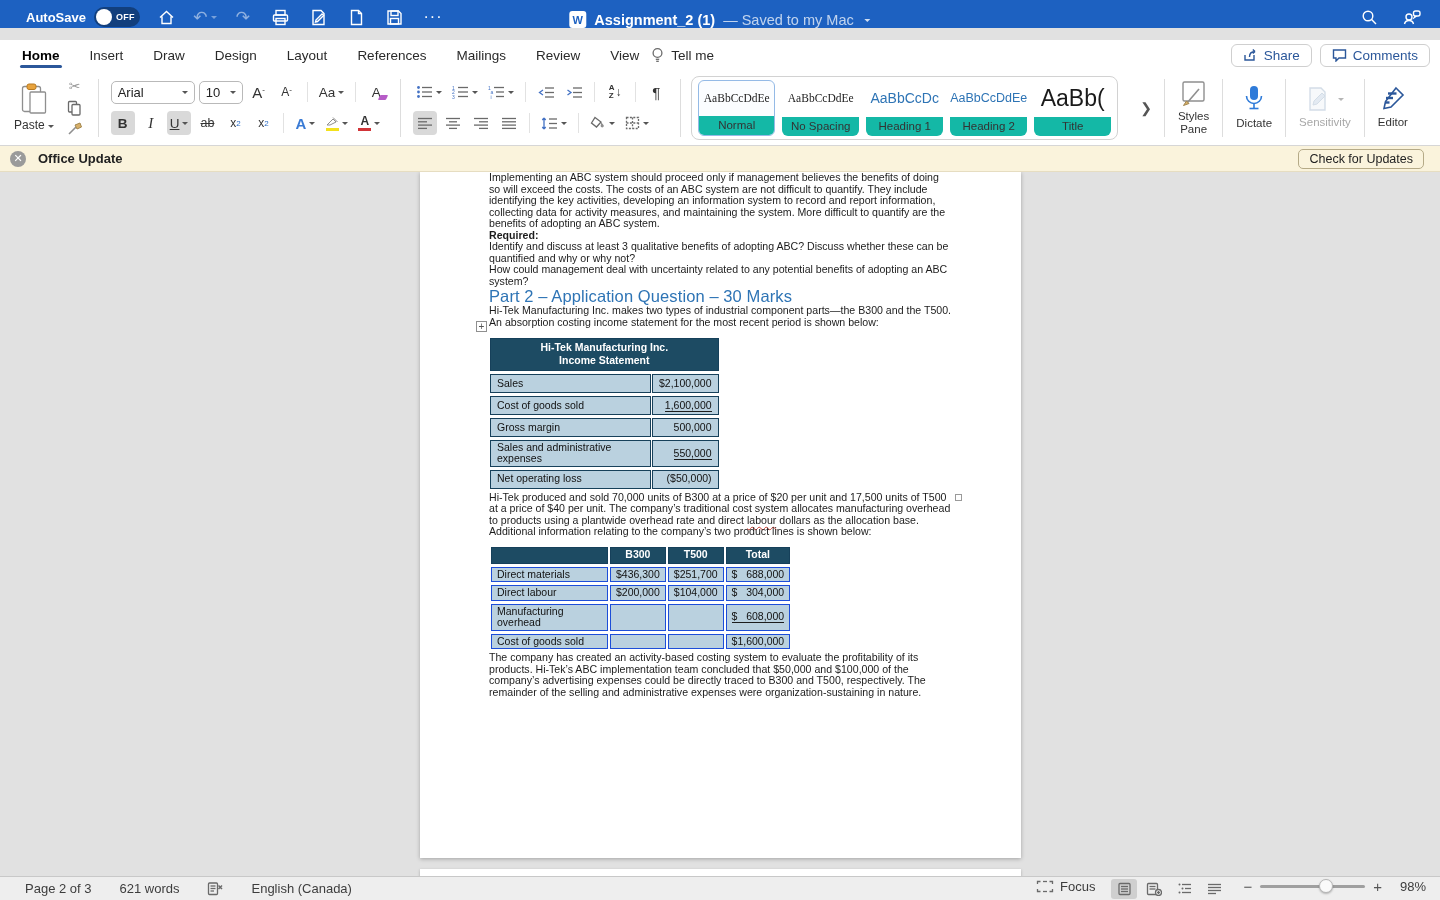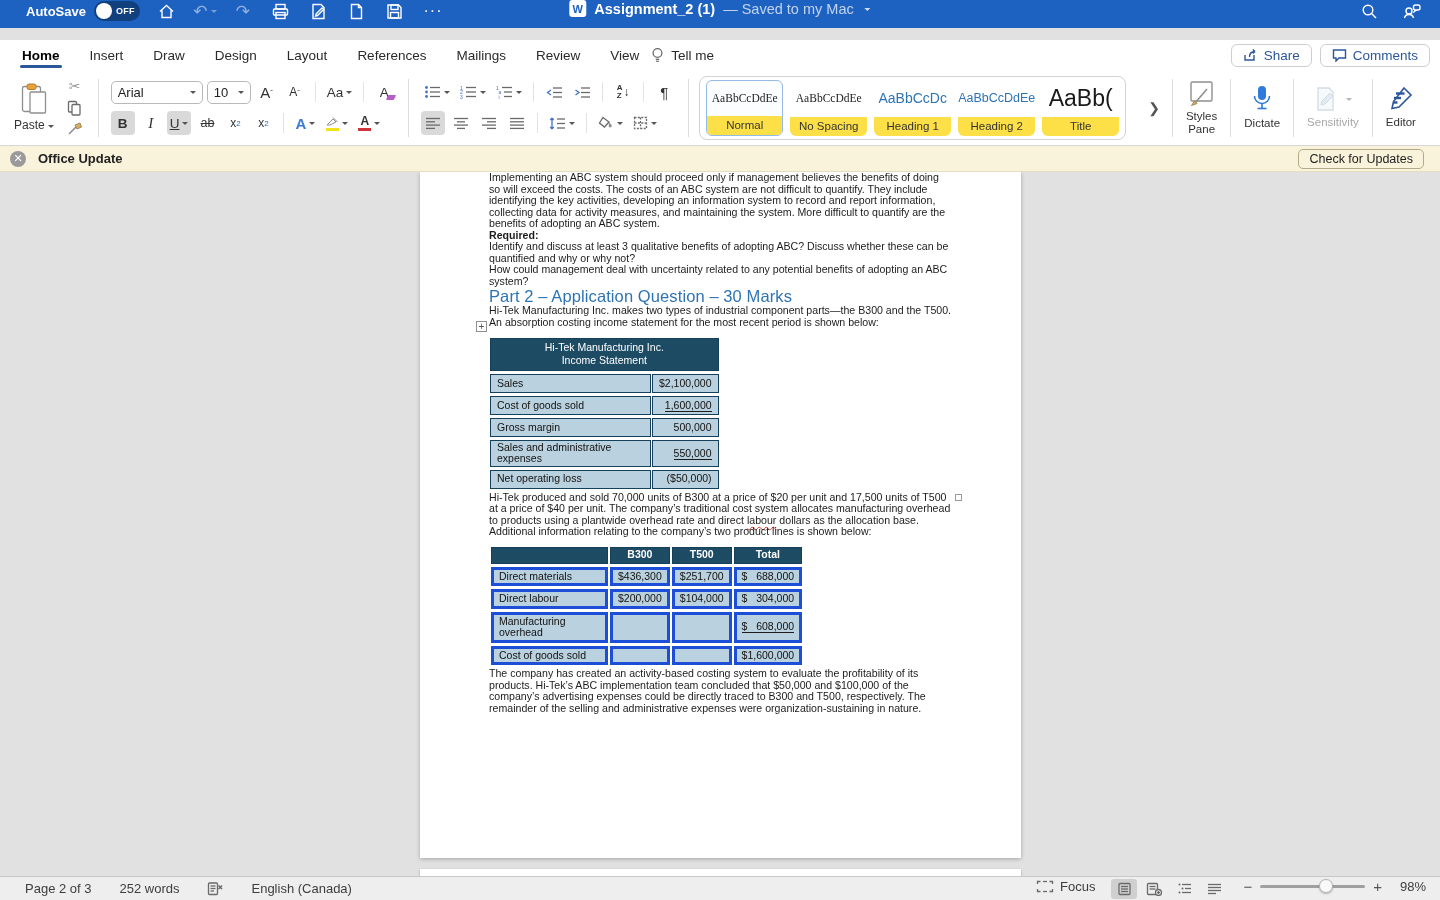--- a/index.html
+++ b/index.html
@@ -2,21 +2,21 @@
 <html><head>
 <meta charset="utf-8">
 <style>
   * { margin:0; padding:0; box-sizing:border-box; }
   html,body { width:1440px; height:900px; overflow:hidden; font-family:"Liberation Sans", sans-serif; background:#e1e1e1; }
   .chev { display:inline-block; width:0; height:0; border:3.5px solid transparent; border-top-color:#555; margin-left:3px; transform:translateY(2px); }
   .chev.white { border-top-color:rgba(255,255,255,.8); }
   .vdiv { width:1px; background:#ddd; height:58px; align-self:center; }
 
   
-  #titlebar { position:absolute; top:0; left:0; width:1440px; height:28px; background:#1d61c1; display:flex; align-items:flex-start; color:#fff; }
+  #titlebar { position:absolute; top:0; left:0; width:1440px; height:28px; background:#1d61c1; display:flex; align-items:flex-end; color:#fff; }
   .tb-left { display:flex; align-items:center; gap:16px; padding-left:26px; }
   .autosave { display:flex; align-items:center; gap:8px; font-size:13px; font-weight:700; }
   .toggle { width:46px; height:20px; background:#123f7d; border-radius:10px; display:flex; align-items:center; gap:4px; padding:2px; }
   .toggle .knob { width:16px; height:16px; border-radius:50%; background:#fff; }
   .toggle .state { font-size:9px; font-weight:700; letter-spacing:.3px; color:#fff; }
   .tb-icon { display:flex; align-items:center; justify-content:center; width:22px; height:22px; cursor:pointer; }
   .tb-icon svg { stroke:#fff; fill:none; stroke-width:1.4; }
   .faded { opacity:.5; }
   .uglyph { font-size:17px; color:#fff; line-height:1; }
   .tb-center { position:absolute; left:50%; transform:translateX(-50%); display:flex; align-items:center; gap:8px; white-space:nowrap; }
@@ -39,36 +39,36 @@
   
   #ribbon { position:absolute; top:70px; left:0; width:1440px; height:76px; background:#fff; border-bottom:1px solid #d6d6d6; display:flex; align-items:stretch; }
   .grp { display:flex; align-items:center; }
   .paste-grp { flex-direction:column; justify-content:center; padding:0 10px 0 14px; cursor:pointer; }
   .paste-lbl { font-size:12px; color:#333; margin-top:2px; }
   .clip-col { display:flex; flex-direction:column; justify-content:center; gap:6px; padding-right:12px; }
   .clip-col .mini { width:22px; height:16px; display:flex; align-items:center; justify-content:center; cursor:pointer; }
   .font-grp { flex-direction:column; justify-content:center; align-items:flex-start; gap:7px; padding:0 12px; }
   .row { display:flex; align-items:center; gap:4px; }
   .combo { display:flex; align-items:center; justify-content:space-between; border:1px solid #b9b9b9; border-radius:5px; height:23px; padding:0 6px; font-size:13px; color:#222; cursor:pointer; background:#fff; }
-  .combo.font { width:92px; }
+  .combo.font { width:84px; }
   .combo.size { width:44px; }
   .rbtn { min-width:24px; height:24px; border-radius:4px; display:flex; align-items:center; justify-content:center; font-size:13.5px; color:#333; cursor:pointer; padding:0 3px; }
   .rbtn.on { background:#d9d9d9; }
   .sep-s { width:1px; height:20px; background:#e2e2e2; margin:0 4px; }
   .para-grp { flex-direction:column; justify-content:center; align-items:flex-start; gap:7px; padding:0 12px; }
   .styles-grp { padding:0 10px; gap:20px; }
   .gallery { border:1px solid #d2d2d2; border-radius:8px; height:64px; display:flex; align-items:center; padding:3px 6px; gap:7px; }
   .card { width:77px; height:56px; border-radius:6px; display:flex; flex-direction:column; align-items:center; justify-content:flex-end; cursor:pointer; overflow:hidden; }
   .card.sel { border:1.5px solid #94bae6; background:#fbfdff; }
   .sample { flex:1; display:flex; align-items:center; justify-content:center; white-space:nowrap; overflow:hidden; width:100%; }
   .s-normal,.s-nospacing { font-family:"Liberation Serif", serif; font-size:11.5px; color:#222; }
   .s-h1 { font-size:14px; color:#2e74b5; }
   .s-h2 { font-size:12.5px; color:#2e74b5; }
   .s-title { font-size:23px; color:#1a1a1a; }
-  .card-lbl { font-size:11.5px; color:#333; background:#fde047; width:100%; text-align:center; padding:3px 0 4px; }
+  .card-lbl { font-size:11.5px; color:#333; background:#14b8a6; width:100%; text-align:center; padding:3px 0 4px; }
   .gal-more { color:#555; font-size:14px; padding:0 2px; cursor:pointer; }
   .bigbtn { display:flex; flex-direction:column; align-items:center; justify-content:center; gap:3px; padding:0 13px; font-size:11.5px; color:#333; text-align:center; line-height:1.15; cursor:pointer; }
   .bigbtn.disabled { color:#a8a8a8; }
   .bigbtn.disabled svg { opacity:.45; }
 
   
   #banner { position:absolute; top:146px; left:0; width:1440px; height:26px; background:#faf3dc; border-bottom:1px solid #e6ddc1; display:flex; align-items:center; font-size:13px; color:#222; }
   .close-circ { width:16px; height:16px; border-radius:50%; background:#9a9a9a; color:#fff; font-size:11px; line-height:15px; text-align:center; margin:0 12px 0 10px; cursor:pointer; }
   .banner-title { font-weight:700; margin-right:10px; }
   .banner-btn { position:absolute; right:16px; border:1px solid #b5aa87; border-radius:5px; background:transparent; font-size:12.5px; color:#222; padding:2px 10px; cursor:pointer; font-family:inherit; }
@@ -84,27 +84,27 @@
   .p3 { margin-top:16px; }
   .h2head { margin-top:23px; font-size:16.5px; color:#2e74b5; font-weight:400; letter-spacing:.1px; }
   .p4 { margin-top:13px; }
   .squig { text-decoration:underline wavy #d03b2f 1px; text-underline-offset:2px; }
   .twrap { position:relative; margin-top:6px; }
   .move-handle { position:absolute; left:-13px; top:-14px; width:11px; height:11px; border:1px solid #8f8f8f; background:#fff; color:#555; font-size:10px; line-height:9px; text-align:center; cursor:move; }
   .resize-handle { position:absolute; right:-9px; bottom:-9px; width:7px; height:7px; border:1px solid #9a9a9a; background:#fff; cursor:nwse-resize; }
 
   table.doc { border-collapse:separate; background:#fff; font-size:10.5px; color:#111; }
   .t1 { border-spacing:1px 3px; }
-  .t1 th { background:#1d4b63; border:1px solid #16405a; color:#fff; font-weight:400; text-align:center; padding:2px 4px 3px; line-height:1.25; font-size:10.5px; }
+  .t1 th { background:#1d4b63; border:1px solid #16405a; color:#fff; font-weight:700; text-align:center; padding:2px 4px 3px; line-height:1.25; font-size:10.5px; }
   .t1 td { background:#bad1df; border:1px solid #16405a; height:19px; padding:1px 6px; }
   .t1 td.lbl { width:161px; }
   .t1 td.val { width:66px; text-align:right; }
   .t2 { border-spacing:2px 3px; }
   .t2 th { background:#1d4b63; border:1px solid #16405a; color:#fff; font-weight:700; text-align:center; padding:1px 4px 2px; font-size:10.5px; height:17px; }
-  .t2 td { background:#bad1df; border:3px solid #1d4ed8; height:14px; padding:1px 5px; }
+  .t2 td { background:#bad1df; border:1px solid #1d4ed8; height:14px; padding:1px 5px; }
   .t2 td.lbl { width:117px; }
   .t2 td.num { width:50px; text-align:right; }
   .t2 td.totc { width:62px; }
   .tot { display:flex; justify-content:space-between; }
   .u { border-bottom:1px solid #1c1c1c; }
   .p5 { margin-top:13px; }
   .p6 { margin-top:3px; }
 
   
   #statusbar { position:absolute; bottom:0; left:0; width:1440px; height:24px; background:#eeeeee; border-top:1px solid #c8c8c8; display:flex; align-items:center; font-size:13px; color:#3d3d3d; }
@@ -619,21 +619,21 @@
 
       <p class="p6">The company has created an activity-based costing system to evaluate the profitability of its products. Hi-Tek’s ABC implementation team concluded that $50,000 and $100,000 of the company’s advertising expenses could be directly traced to B300 and T500, respectively. The remainder of the selling and administrative expenses were organization-sustaining in nature.</p>
     </div>
   </div>
   <div id="page2"></div>
 </div>
 
 <div id="statusbar">
   <div class="sb-left">
     <span class="sb-item">Page 2 of 3</span>
-    <span class="sb-item">252 words</span>
+    <span class="sb-item">621 words</span>
     <span class="sb-item">
       <svg width="16" height="15" viewBox="0 0 16 15" class="gi">
           <rect x="1.5" y="2" width="9" height="11.5" rx="1"></rect>
           <line x1="3.5" y1="5" x2="8.5" y2="5"></line>
           <line x1="3.5" y1="7.5" x2="8.5" y2="7.5"></line>
           <line x1="3.5" y1="10" x2="7" y2="10"></line>
           <path d="M11.5 4.5 L15 8 M15 4.5 L11.5 8" stroke-width="1.5"></path>
         </svg>
     </span>
     <span class="sb-item">English (Canada)</span>

